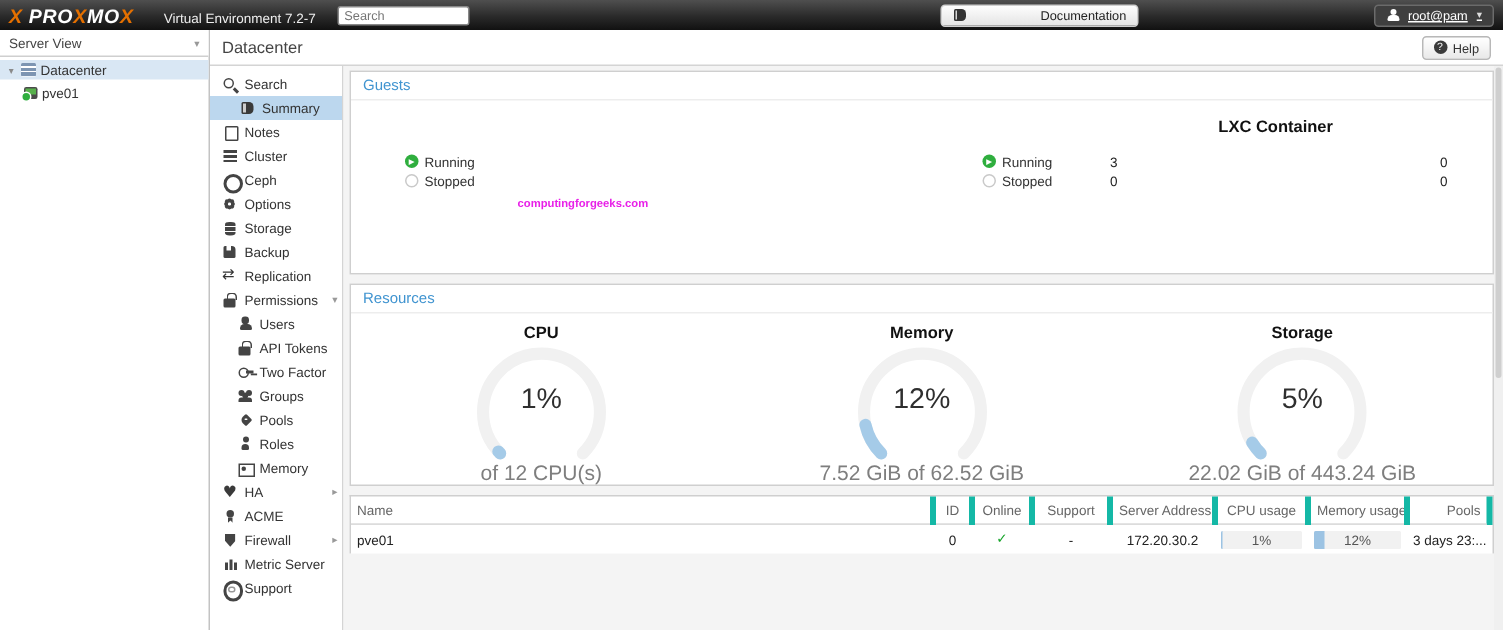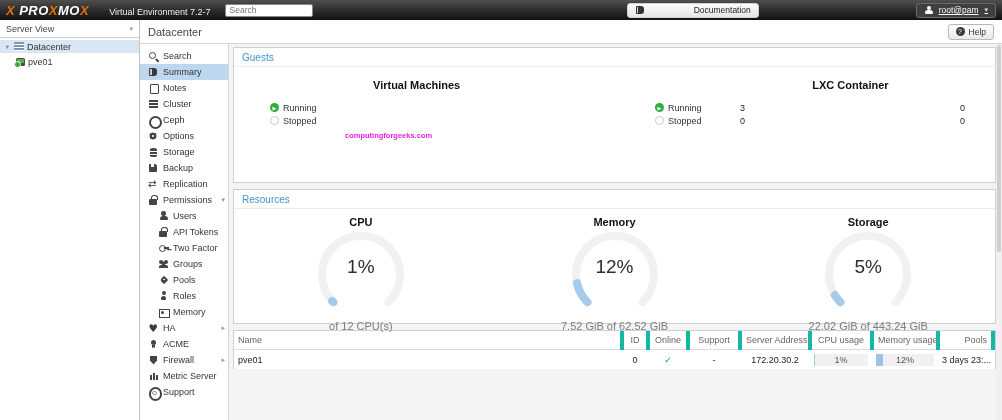--- a/index.html
+++ b/index.html
@@ -108,21 +108,21 @@
   .dc-icon { width:10px; height:9px;
      background:repeating-linear-gradient(#7d95b2 0 2.2px,#fff 2.2px 3.1px); border-radius:1px; }
   .node-icon { position:relative; width:9px; height:8px; background:#4a4a4a; border-radius:1.5px; }
   .node-icon::after { content:""; position:absolute; left:1.2px; top:1.2px; width:6.6px; height:4px; background:#58b14c; }
   .node-icon::before { content:""; position:absolute; left:-2px; bottom:-2px; width:5px; height:5px;
      background:#2fae3e; border-radius:50%; border:1px solid #fff; z-index:2; }
 
   
   .menu-item { height:16px; display:flex; align-items:center; gap:4px; padding:0 3px 0 8px;
                color:#333; cursor:pointer; white-space:nowrap; }
-  .menu-item.sel { background:#bcd7ee; }
+  .menu-item.sel { background:#bcd7ee;justify-content:center; }
   .menu-item.indent { padding-left:18px; }
   .menu-item .mi-caret { margin-left:auto; color:#999; font-size:7px; }
 
   
   .panel { background:#fff; border:1px solid #cfcfcf; margin-bottom:6px; }
   .panel-title { padding:4px 8px 3px; font-size:10px; color:#4094d0; border-bottom:1px solid #ededed;
                  display:flex; align-items:center; }
   .panel-tools { margin-left:auto; display:flex; gap:3px; }
   .circ-btn { width:11px; height:11px; border-radius:50%; border:1px solid #a6bdd2; color:#7d9cba;
               font-size:6px; display:inline-flex; align-items:center; justify-content:center; cursor:pointer; background:#fff; }
@@ -143,21 +143,21 @@
   .watermark { position:absolute; left:111px; top:64px; font-size:7.5px; font-weight:bold; }
 
   
   .res-body { display:flex; height:114px; }
   .res-col { flex:1; display:flex; flex-direction:column; align-items:center; padding-top:7px; }
   .res-name { font-size:11px; font-weight:bold; color:#111; }
   .gauge { position:relative; width:100px; height:76px; margin-top:3px; }
   .gauge svg { display:block; }
   .gauge .pct { position:absolute; left:0; right:0; top:0; height:72px; display:flex;
                 align-items:center; justify-content:center; font-size:19px; color:#2f2f2f; }
-  .res-sub { font-size:11px; color:#7e7e7e; margin-top:13px; }
+  .res-sub { font-size:14px; color:#7e7e7e; margin-top:0; }
 
   
   .nodes-panel { margin-bottom:0; border-bottom:none; flex:1; }
   table { border-collapse:collapse; width:100%; table-layout:fixed; }
   th { font-weight:normal; color:#666; text-align:center; padding:4px 4px; border-right:4px solid #14b8a6;
        border-bottom:1px solid #dcdcdc; overflow:hidden; white-space:nowrap; }
   th.l { text-align:left; } th.r { text-align:right; }
   td { padding:3.5px 4px; color:#222; text-align:center; overflow:hidden; white-space:nowrap; }
   td.l { text-align:left; } td.r { text-align:right; }
   .check { color:#18a52c; font-weight:bold; }
@@ -323,21 +323,20 @@
           </div>
         </div>
 
       <div class="content">
 
         <div class="panel">
           <div class="panel-title">
             <span>Guests</span>
           </div>
           <div class="guests-body">
-            <div class="g-title vm">Virtual Machines</div>
             <div class="g-title lxc">LXC Container</div>
 
             <div class="g-rows vm">
               <div class="g-row">
                 <span class="run-icon">▶</span>
                 <span>Running</span>
                 <span class="g-val">3</span>
               </div>
               <div class="g-row">
                 <span class="stop-icon"></span>

